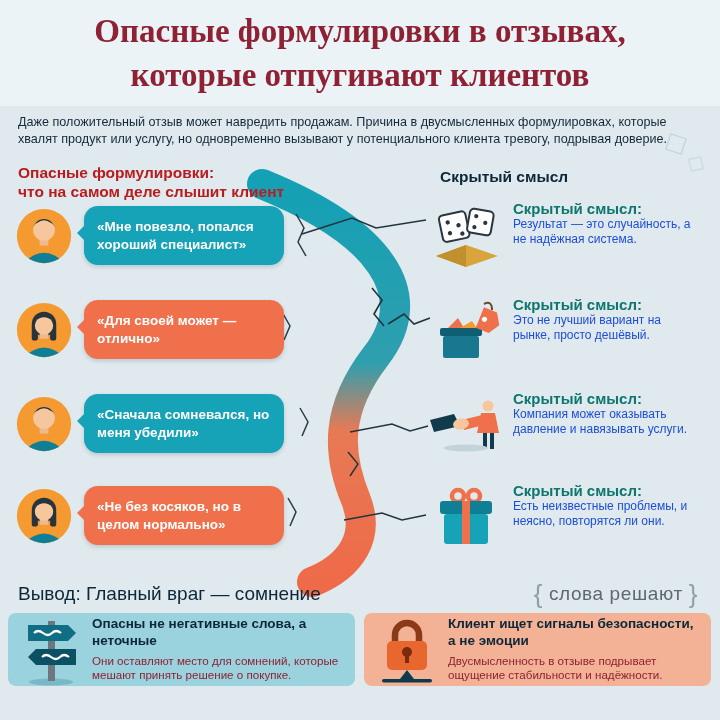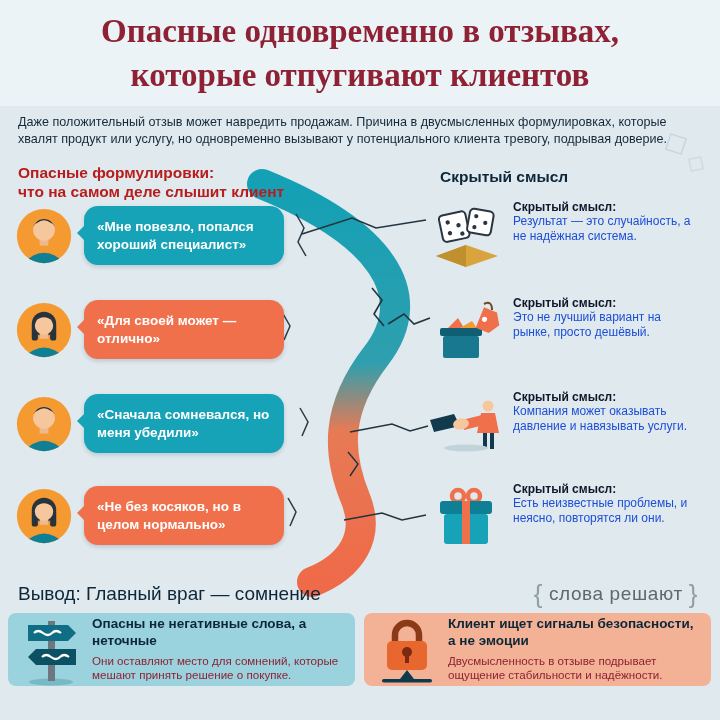--- a/index.html
+++ b/index.html
@@ -51,21 +51,21 @@
   .bubble.orange { background:#f0704c; }
   .bubble.teal::before   { border-right-color:#16a2b7; }
   .bubble.orange::before { border-right-color:#f0704c; }
   
   .meaning-row {
     position:absolute; left:428px; width:282px;
     display:flex; gap:9px; align-items:flex-start; z-index:3;
   }
   .meaning-icon { width:76px; height:72px; flex:0 0 76px; }
   .meaning-text { padding-top:2px; }
-  .meaning-label { font-size:12px; font-weight:700; color:#0f172a; }
+  .meaning-label { font-size:15px; font-weight:700; color:#0f766e; }
   .meaning-body  { font-size:12px; line-height:1.28; color:#1d4ed8; width:188px; }
   
   .ribbon-layer { position:absolute; inset:0; z-index:1; pointer-events:none; }
   
   .conclusion {
     position:absolute; top:583px; left:18px; font-size:19px; font-weight:400;
     color:#0e2738; z-index:3;
   }
   .watermark {
     position:absolute; top:579px; right:16px; z-index:3;
@@ -85,21 +85,21 @@
   .card-body  { font-size:11.6px; color:#8e2133; line-height:1.25; }
   
   .corner-deco { position:absolute; top:128px; right:6px; z-index:1; opacity:.6; }
 </style>
 </head>
 <body>
 
 <div class="poster">
 
   <div class="title-band">
-    <span class="line">Опасные одновременно в отзывах,</span>
+    <span class="line">Опасные формулировки в отзывах,</span>
     <span class="line">которые отпугивают клиентов</span>
   </div>
 
   <div class="intro">Даже положительный отзыв может навредить продажам. Причина в двусмысленных формулировках, которые хвалят продукт или услугу, но одновременно вызывают у потенциального клиента тревогу, подрывая доверие.</div>
 
   <div class="col-header-left">
     <div>Опасные формулировки:</div>
     <div>что на самом деле слышит клиент</div>
   </div>
   <div class="col-header-right">Скрытый смысл</div>

